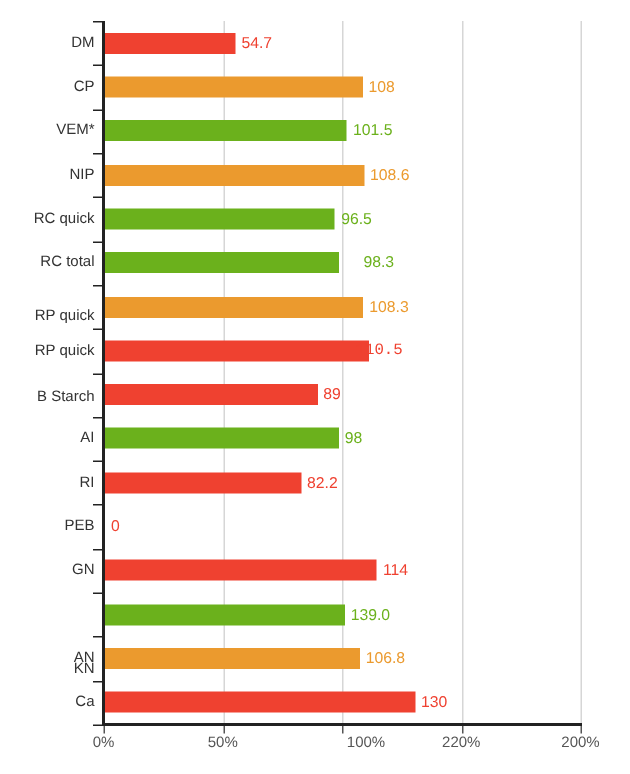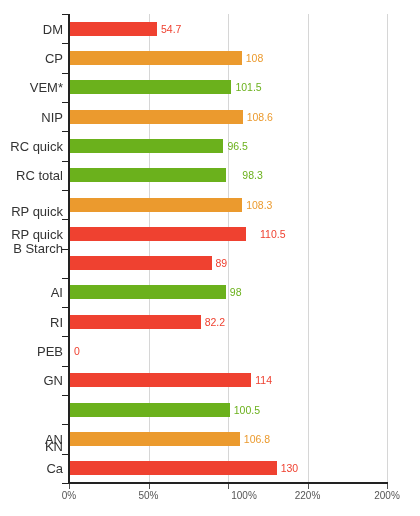--- a/index.html
+++ b/index.html
@@ -67,21 +67,21 @@
     position: absolute;
     top: 490px;
     font-size: 10px;
     color: #555555;
     transform: translateX(-50%);
     white-space: nowrap;
   }
   .cat-label {
     position: absolute;
     right: 357px;       
-    font-size: 13px;
+    font-size: 10px;
     color: #333333;
     text-align: right;
     white-space: nowrap;
     transform: translateY(-50%);
   }
   .bar {
     position: absolute;
     left: 70px;
     height: 14px;
     transform: translateY(-50%);
@@ -134,21 +134,21 @@
       </div>
     <div id="category-labels">
         <div class="cat-label" style="top: 28.6562px; color: rgb(51, 51, 51);">DM</div>
         <div class="cat-label" style="top: 57.9688px; color: rgb(51, 51, 51);">CP</div>
         <div class="cat-label" style="top: 87.2812px; color: rgb(51, 51, 51);">VEM*</div>
         <div class="cat-label" style="top: 116.594px; color: rgb(51, 51, 51);">NIP</div>
         <div class="cat-label" style="top: 145.906px; color: rgb(51, 51, 51);">RC quick</div>
         <div class="cat-label" style="top: 175.219px; color: rgb(51, 51, 51);">RC total</div>
         <div class="cat-label" style="top: 211px; color: rgb(51, 51, 51);">RP quick</div>
         <div class="cat-label" style="top: 233.844px; color: rgb(51, 51, 51);">RP quick</div>
-        <div class="cat-label" style="top: 248px; color: rgb(51, 51, 51); margin-left: 48px;">B Starch</div>
+        <div class="cat-label" style="top: 265px; color: rgb(51, 51, 51); margin-left: 48px;">B Starch</div>
         <div class="cat-label" style="top: 292.469px; color: rgb(51, 51, 51);">AI</div>
         <div class="cat-label" style="top: 321.781px; color: rgb(51, 51, 51);">RI</div>
         <div class="cat-label" style="top: 351.094px; color: rgb(51, 51, 51);">PEB</div>
         <div class="cat-label" style="top: 380.406px; color: rgb(51, 51, 51);">GN</div>
         <div class="cat-label" style="top: 409.719px; color: rgb(51, 51, 51); margin-top: 36px;">KN</div>
         <div class="cat-label" style="top: 439.031px; color: rgb(51, 51, 51);">AN</div>
         <div class="cat-label" style="top: 468.344px; color: rgb(51, 51, 51);">Ca</div>
       </div>
     <div id="bars">
         <div class="bar" style="top: 28.6562px; width: 86.973px; background: rgb(239, 65, 48);"></div>
@@ -159,32 +159,32 @@
         <div class="bar-value" style="top: 87.2812px; left: 235.385px; color: rgb(107, 177, 28);">101.5</div>
         <div class="bar" style="top: 116.594px; width: 172.674px; background: rgb(235, 154, 46);"></div>
         <div class="bar-value" style="top: 116.594px; left: 246.674px; color: rgb(235, 154, 46);">108.6</div>
         <div class="bar" style="top: 145.906px; width: 153.435px; background: rgb(107, 177, 28);"></div>
         <div class="bar-value" style="top: 145.906px; left: 227.435px; color: rgb(107, 177, 28);">96.5</div>
         <div class="bar" style="top: 175.219px; width: 156.297px; background: rgb(107, 177, 28);"></div>
         <div class="bar-value" style="top: 175.219px; left: 230.297px; color: rgb(107, 177, 28); margin-left: 12px;">98.3</div>
         <div class="bar" style="top: 204.531px; width: 172.197px; background: rgb(235, 154, 46);"></div>
         <div class="bar-value" style="top: 204.531px; left: 246.197px; color: rgb(235, 154, 46);">108.3</div>
         <div class="bar" style="top: 233.844px; width: 175.695px; background: rgb(239, 65, 48);"></div>
-        <div class="bar-value" style="top: 233.844px; left: 260px; color: rgb(239, 65, 48);">110.5</div>
+        <div class="bar-value" style="top: 233.844px; left: 237px; color: rgb(239, 65, 48); font-family: Liberation Mono, monospace;">110.5</div>
         <div class="bar" style="top: 263.156px; width: 141.51px; background: rgb(239, 65, 48);"></div>
         <div class="bar-value" style="top: 263.156px; left: 215.51px; color: rgb(239, 65, 48);">89</div>
         <div class="bar" style="top: 292.469px; width: 155.82px; background: rgb(107, 177, 28);"></div>
         <div class="bar-value" style="top: 292.469px; left: 229.82px; color: rgb(107, 177, 28);">98</div>
         <div class="bar" style="top: 321.781px; width: 130.698px; background: rgb(239, 65, 48);"></div>
         <div class="bar-value" style="top: 321.781px; left: 204.698px; color: rgb(239, 65, 48);">82.2</div>
         <div class="bar-value" style="top: 351.094px; left: 74px; color: rgb(239, 65, 48);">0</div>
         <div class="bar" style="top: 380.406px; width: 181.26px; background: rgb(239, 65, 48);"></div>
         <div class="bar-value" style="top: 380.406px; left: 255.26px; color: rgb(239, 65, 48);">114</div>
         <div class="bar" style="top: 409.719px; width: 159.795px; background: rgb(107, 177, 28);"></div>
-        <div class="bar-value" style="top: 409.719px; left: 233.795px; color: rgb(107, 177, 28);">100.5</div>
+        <div class="bar-value" style="top: 409.719px; left: 233.795px; color: rgb(107, 177, 28);">139.0</div>
         <div class="bar" style="top: 439.031px; width: 169.812px; background: rgb(235, 154, 46);"></div>
         <div class="bar-value" style="top: 439.031px; left: 243.812px; color: rgb(235, 154, 46);">106.8</div>
         <div class="bar" style="top: 468.344px; width: 206.7px; background: rgb(239, 65, 48);"></div>
         <div class="bar-value" style="top: 468.344px; left: 280.7px; color: rgb(239, 65, 48);">130</div>
       </div>
     <div id="x-tick-labels">
         <div class="x-tick-label" style="left: 69px;">0%</div>
         <div class="x-tick-label" style="left: 148.5px;">50%</div>
         <div class="x-tick-label" style="left: 228px; margin-left: 16px;">100%</div>
         <div class="x-tick-label" style="left: 307.5px;">220%</div>

